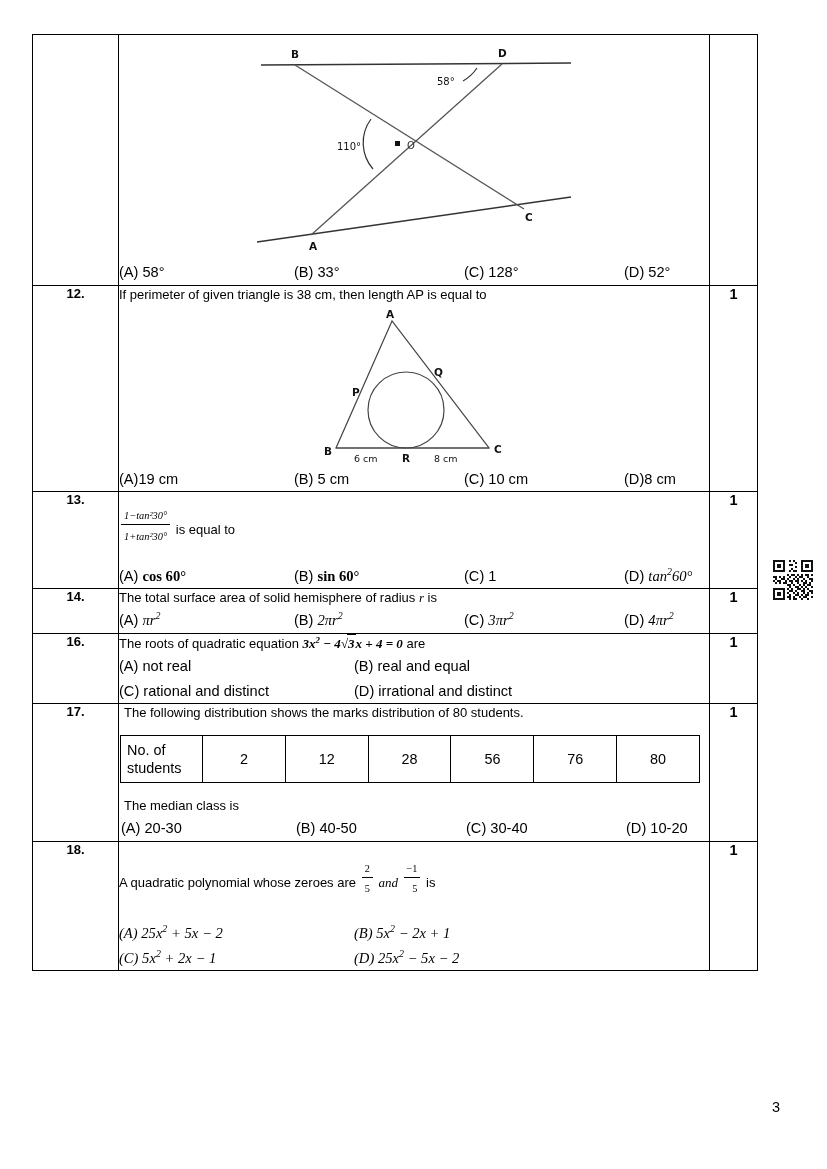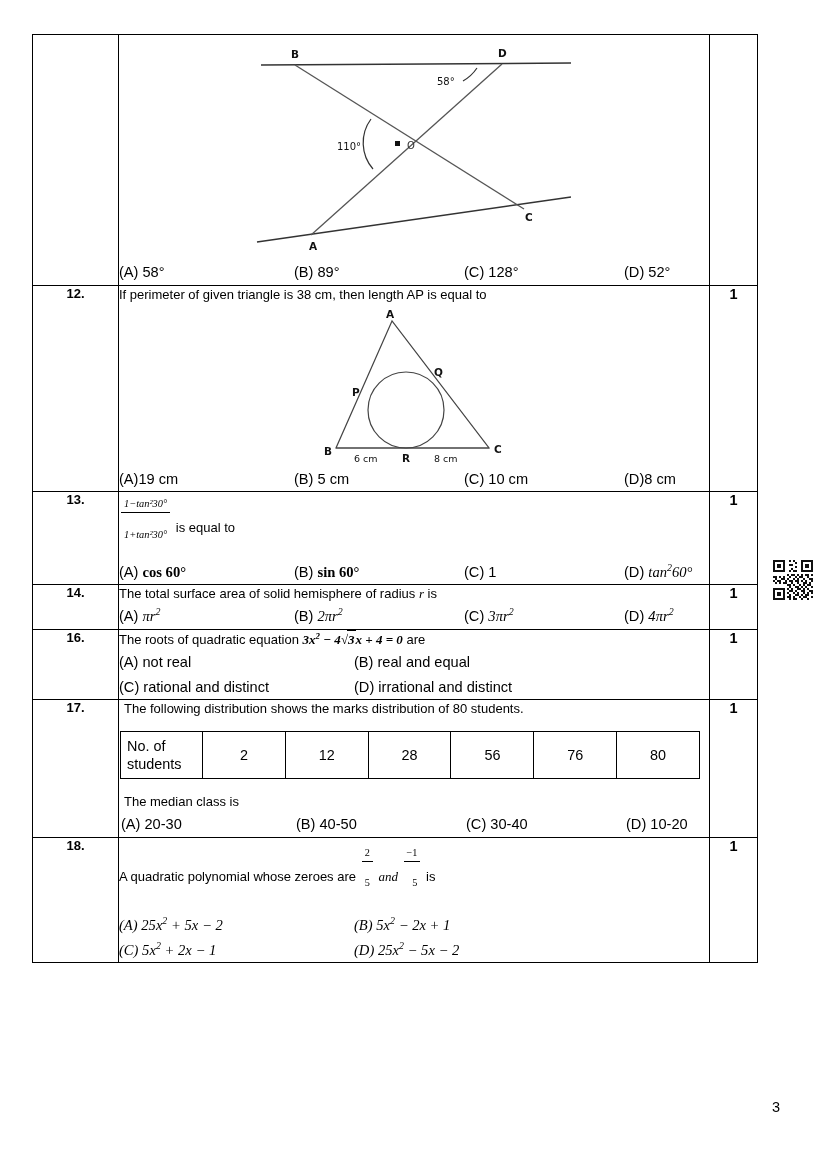--- a/index.html
+++ b/index.html
@@ -68,27 +68,27 @@
   .mth-u { font-family: "Liberation Serif", serif; font-style: normal; }
   .bold-m { font-weight: bold; }
   sup { font-size: 0.68em; vertical-align: super; line-height: 0; }
 
   .frac {
     display: inline-block;
     vertical-align: -0.45em;
     text-align: right;
     font-family: "Liberation Serif", serif;
     font-size: 0.92em;
-    margin: 4px 2px;
+    margin: 16px 2px;
   }
   .frac .num { display: block; padding: 0 3px; font-size: 0.86em; }
   .frac .den {
     display: block;
     border-top: 1.3px solid #000;
-    padding: 14px 3px;
+    padding: 4px 3px;
     font-size: 0.86em;
   }
   .frac.small { font-size: 0.8em; vertical-align: -0.5em; }
   .frac.small .num, .frac.small .den { font-size: 1em; }
 
   .sqrt { display: inline-block; }
   .sqrt .rad { font-family: "Liberation Serif", serif; font-style: normal; }
   .sqrt .rv {
     border-top: 1.2px solid #000;
     padding: 0 1px 0 1px;
@@ -168,21 +168,21 @@
               <text x="158" y="112" font-family="DejaVu Sans, sans-serif" font-size="10" fill="#333">O</text>
               <text x="60" y="213" font-family="DejaVu Sans, sans-serif" font-size="10.5" font-weight="bold" fill="#111">A</text>
               <text x="276" y="184" font-family="DejaVu Sans, sans-serif" font-size="10.5" font-weight="bold" fill="#111">C</text>
               <text x="188" y="48" font-family="DejaVu Sans, sans-serif" font-size="10" fill="#111">58°</text>
               <text x="88" y="113" font-family="DejaVu Sans, sans-serif" font-size="10" fill="#111">110°</text>
             </svg>
           </div>
 
           <div class="opts c4 mt8">
             <span class="op">(A)  58°</span>
-            <span class="op">(B)  89°</span>
+            <span class="op">(B)  33°</span>
             <span class="op">(C)  128°</span>
             <span class="op">(D) 52°</span>
           </div>
         </td>
         <td class="marks"></td>
       </tr>
 
       <tr>
         <td class="qnum">12.</td>
         <td class="qbody">

